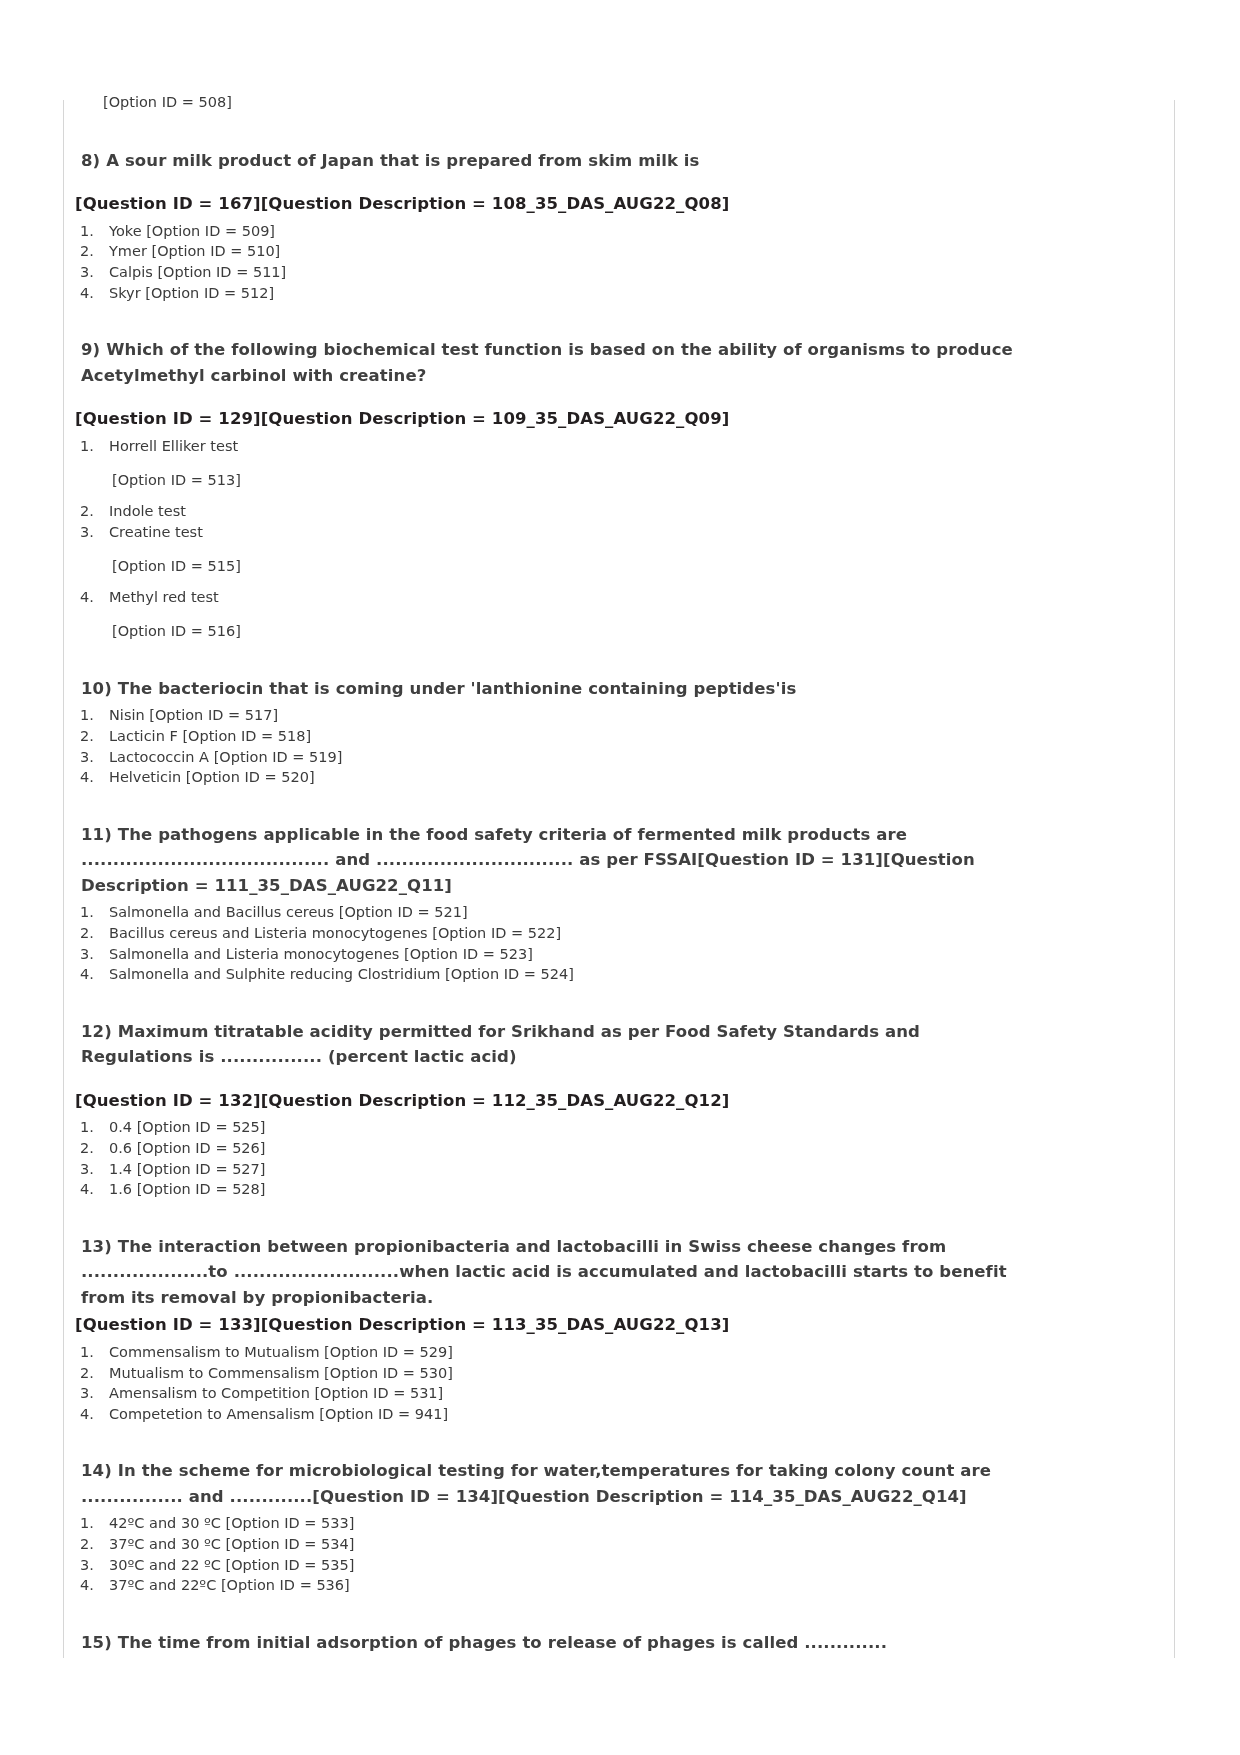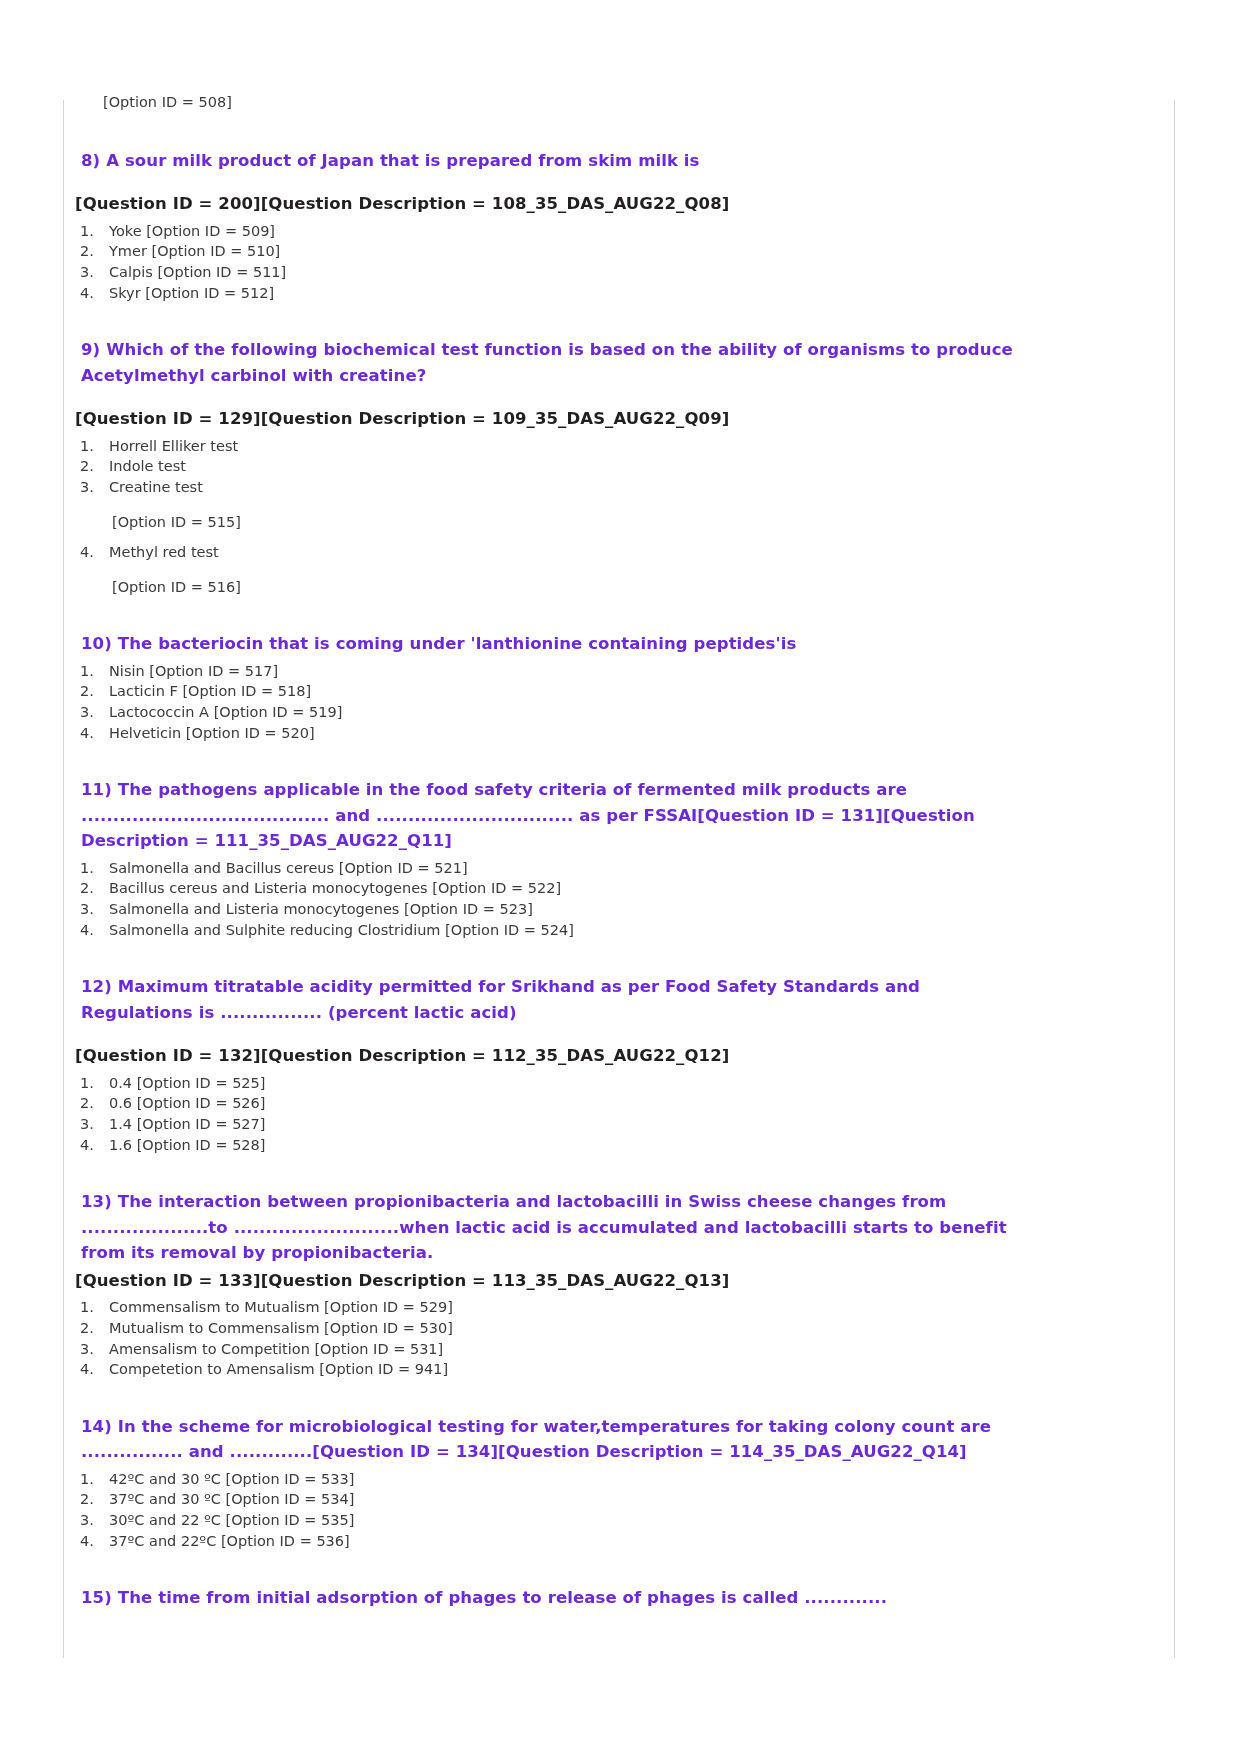--- a/index.html
+++ b/index.html
@@ -45,21 +45,21 @@
     line-height: 1.5;
   }
 
   .question-block {
     margin-top: 34px;
   }
 
   .q-stem {
     font-size: 16.5px;
     font-weight: bold;
-    color: #6d28d9;
+    color: #404040;
     line-height: 1.55;
     margin: 0 0 0 6px;
     letter-spacing: 0.1px;
   }
   .q-stem .qnum {
     margin-right: 6px;
   }
 
   .q-meta {
     font-size: 16.5px;
@@ -111,36 +111,36 @@
 <div class="page-frame"></div>
 
 <div class="content">
 
   <div class="optid-standalone">[Option ID = 508]</div>
 
   <div class="question-block">
     <p class="q-stem">
       <span class="qnum">8)</span><span>A sour milk product of Japan that is prepared from skim milk is</span>
     </p>
-    <p class="q-meta">[Question ID = 200][Question Description = 108_35_DAS_AUG22_Q08]</p>
+    <p class="q-meta">[Question ID = 167][Question Description = 108_35_DAS_AUG22_Q08]</p>
     <ol class="options">
       <li><span class="num">1.</span><span>Yoke [Option ID = 509]</span></li>
       <li><span class="num">2.</span><span>Ymer [Option ID = 510]</span></li>
       <li><span class="num">3.</span><span>Calpis [Option ID = 511]</span></li>
       <li><span class="num">4.</span><span>Skyr [Option ID = 512]</span></li>
     </ol>
   </div>
 
   <div class="question-block">
     <p class="q-stem">
       <span class="qnum">9)</span><span>Which of the following biochemical test function is based on the ability of organisms to produce Acetylmethyl carbinol with creatine?</span>
     </p>
     <p class="q-meta">[Question ID = 129][Question Description = 109_35_DAS_AUG22_Q09]</p>
     <ol class="options spaced">
-      <li><span class="num">1.</span><span>Horrell Elliker test</span></li>
+      <li><span class="num">1.</span><span>Horrell Elliker test</span><span class="opt-sub">[Option ID = 513]</span></li>
       <li><span class="num">2.</span><span>Indole test</span></li>
       <li><span class="num">3.</span><span>Creatine test</span><span class="opt-sub">[Option ID = 515]</span></li>
       <li><span class="num">4.</span><span>Methyl red test</span><span class="opt-sub">[Option ID = 516]</span></li>
     </ol>
   </div>
 
   <div class="question-block">
     <p class="q-stem">
       <span class="qnum">10)</span><span>The bacteriocin that is coming  under 'lanthionine containing peptides'is</span>
     </p>

